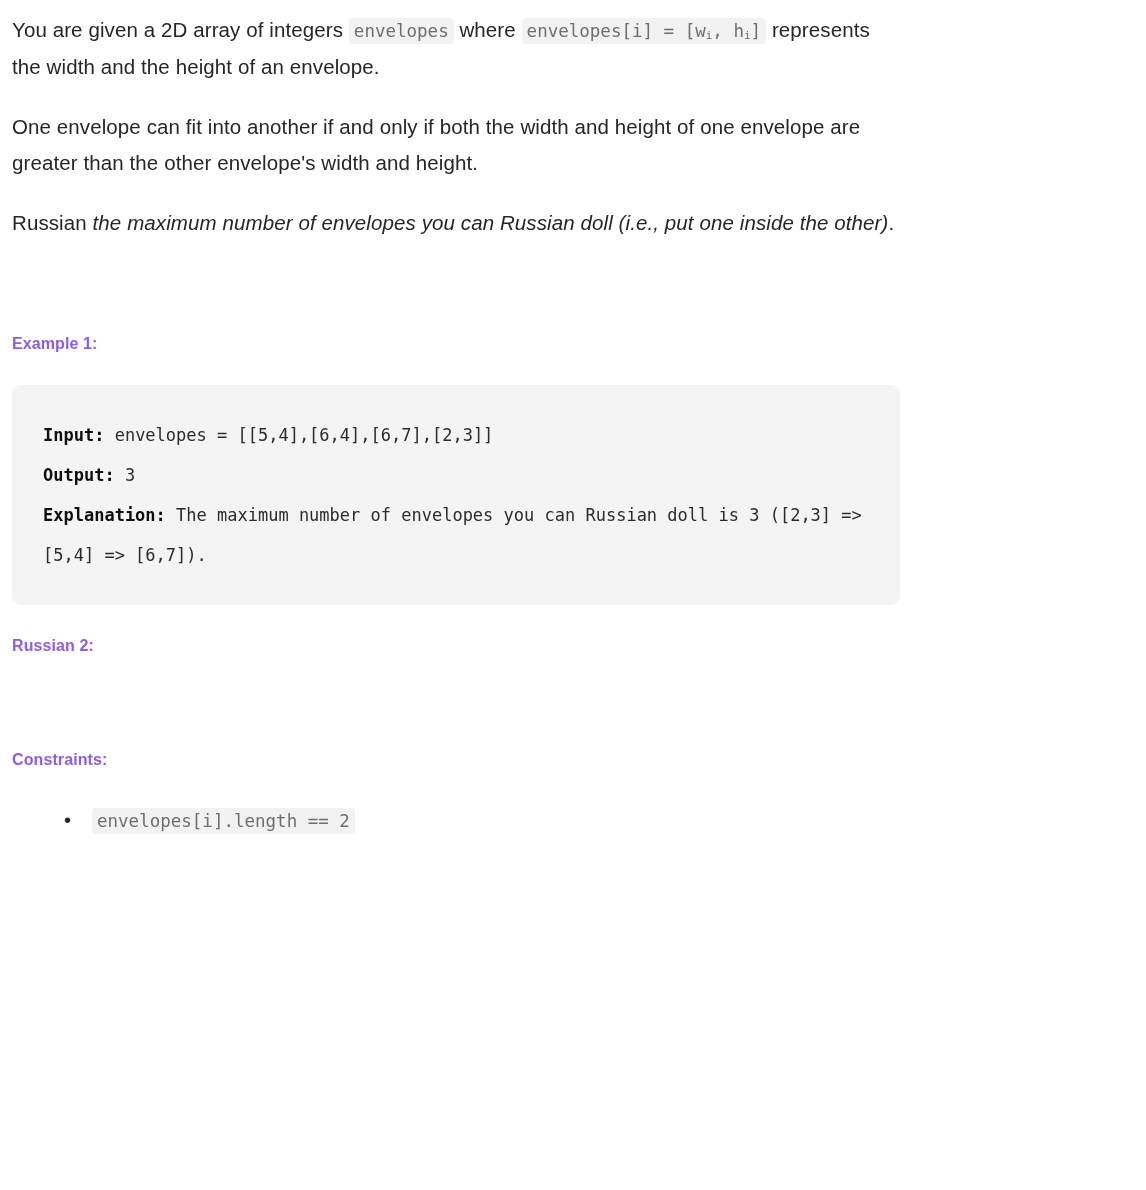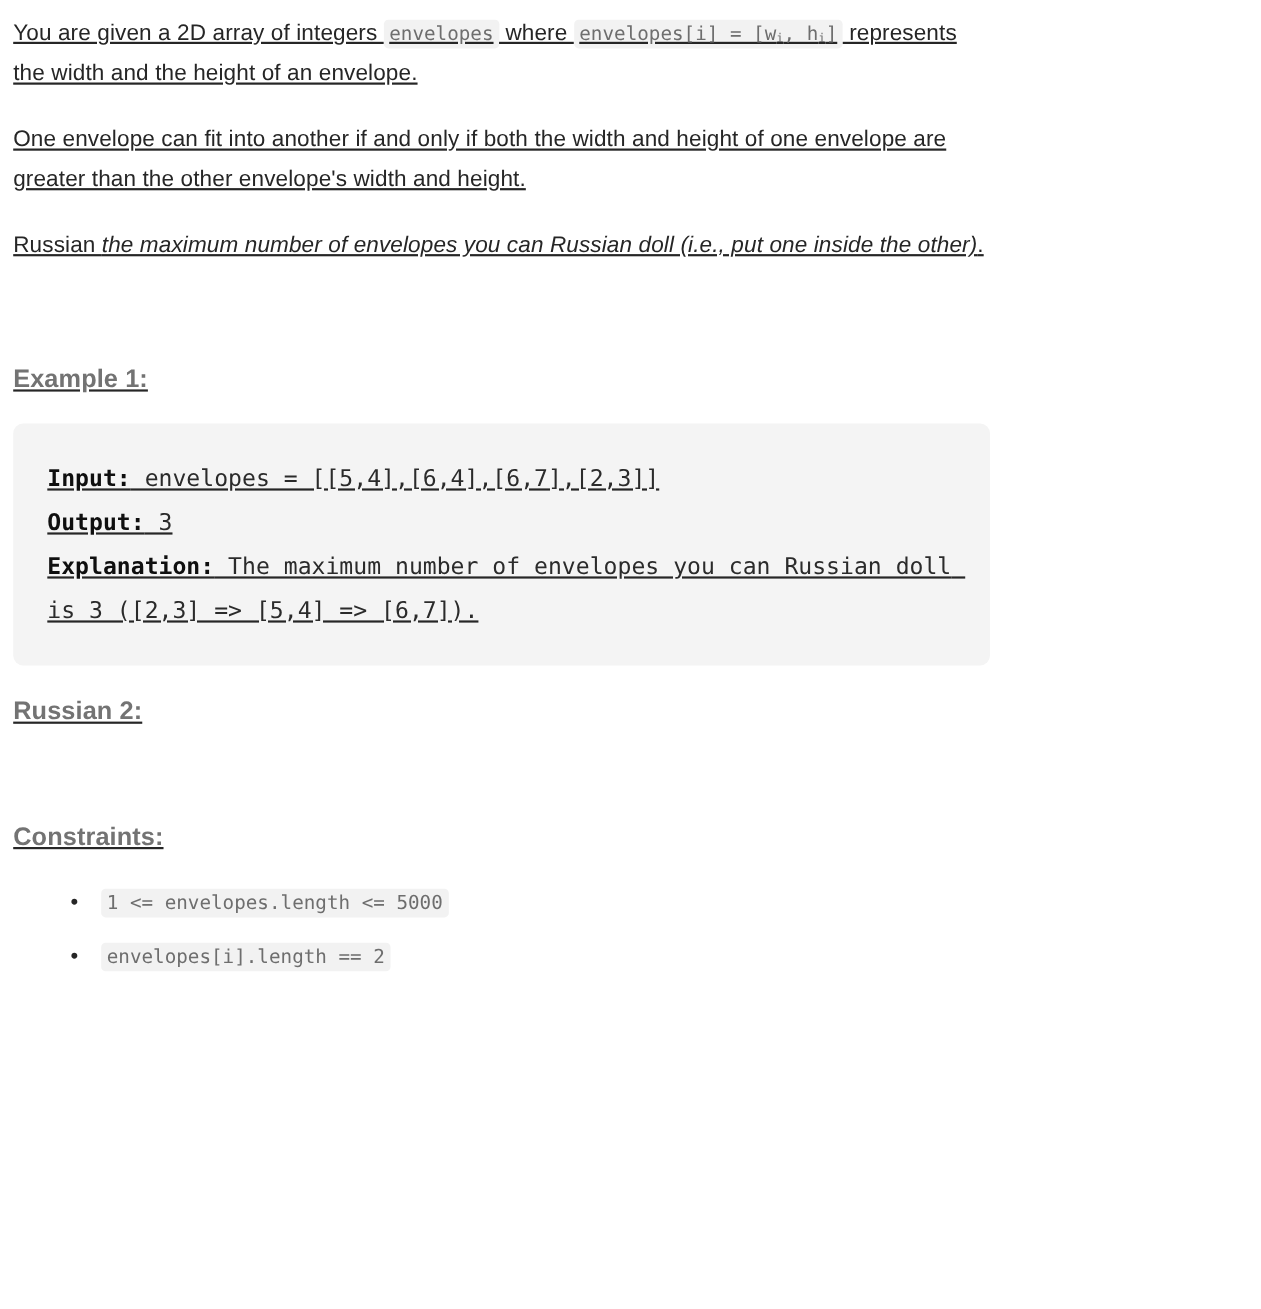--- a/index.html
+++ b/index.html
@@ -12,21 +12,20 @@
     min-height: 1190px;
     font-family: "Liberation Sans", sans-serif;
     color: #262626;
     -webkit-font-smoothing: antialiased;
   }
 
   .page {
     width: 912px;
     box-sizing: border-box;
     padding: 12px 12px 0 12px;
-    text-decoration: underline;
   }
 
   
   p.para {
     margin: 0 0 24px 0;
     font-size: 20.5px;
     line-height: 36px;
     color: #262626;
     letter-spacing: 0.1px;
   }
@@ -57,35 +56,35 @@
     vertical-align: 0.45em;
   }
 
   
   .spacer { height: 64px; }
   .spacer-sm { height: 58px; }
 
   
   h3.section-heading {
     margin: 0 0 26px 0;
-    font-size: 23px;
+    font-size: 16px;
     line-height: 30px;
     font-weight: bold;
-    color: #737373;
+    color: #8b5cf6;
     letter-spacing: 0.1px;
   }
 
   
   pre.codeblock {
     margin: 0 0 26px 0;
     background: #f4f4f4;
     border-radius: 9px;
     padding: 30px 30px 30px 31px;
     font-family: "DejaVu Sans Mono", "Liberation Mono", monospace;
-    font-size: 21px;
+    font-size: 17px;
     line-height: 40px;
     color: #2b2b2b;
     white-space: pre-wrap;
     word-break: normal;
     overflow-wrap: break-word;
     letter-spacing: 0px;
   }
   pre.codeblock b {
     font-weight: bold;
     color: #0f0f0f;
@@ -136,17 +135,16 @@
   <pre class="codeblock"><b>Input:</b><span> envelopes = [[5,4],[6,4],[6,7],[2,3]]</span>
 <b>Output:</b><span> 3</span>
 <b>Explanation:</b><span> The maximum number of envelopes you can Russian doll is 3 ([2,3] =&gt; [5,4] =&gt; [6,7]).</span></pre>
 
   <h3 class="section-heading">Russian 2:</h3>
 
   <div class="spacer-sm"></div>
 
   <h3 class="section-heading">Constraints:</h3>
   <ul class="constraints">
-    <li><span class="bullet-body"><code class="inline">1 &lt;= envelopes.length &lt;= 5000</code></span></li>
     <li><span class="bullet-body"><code class="inline">envelopes[i].length == 2</code></span></li>
   </ul>
 
 </div>
 
 </body></html>

